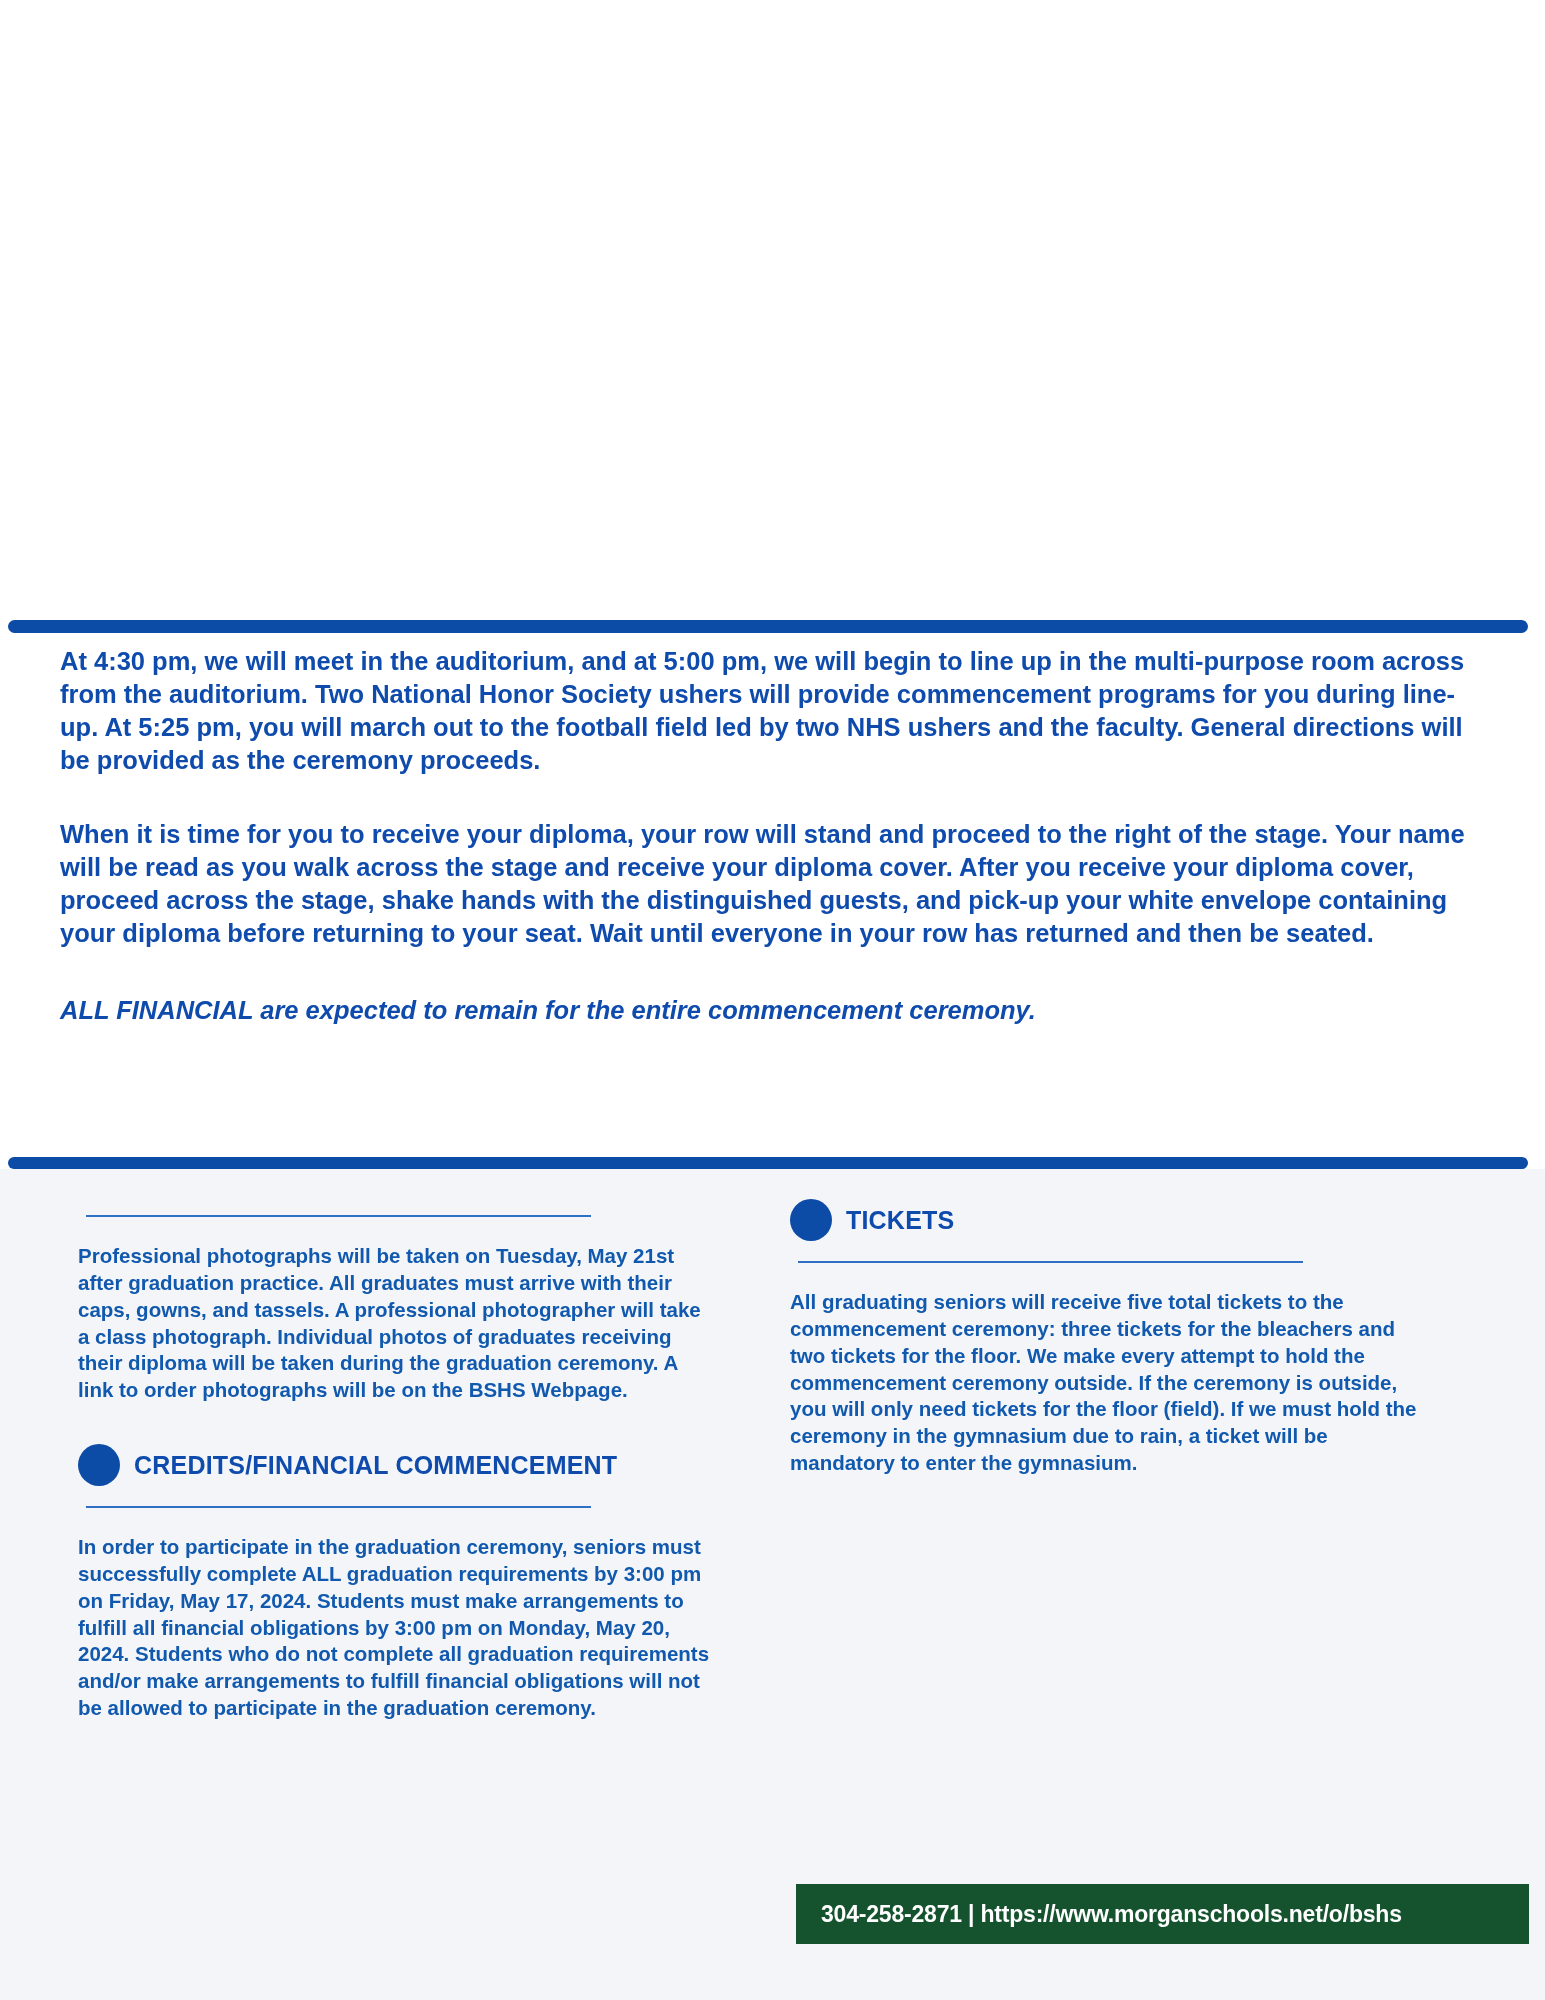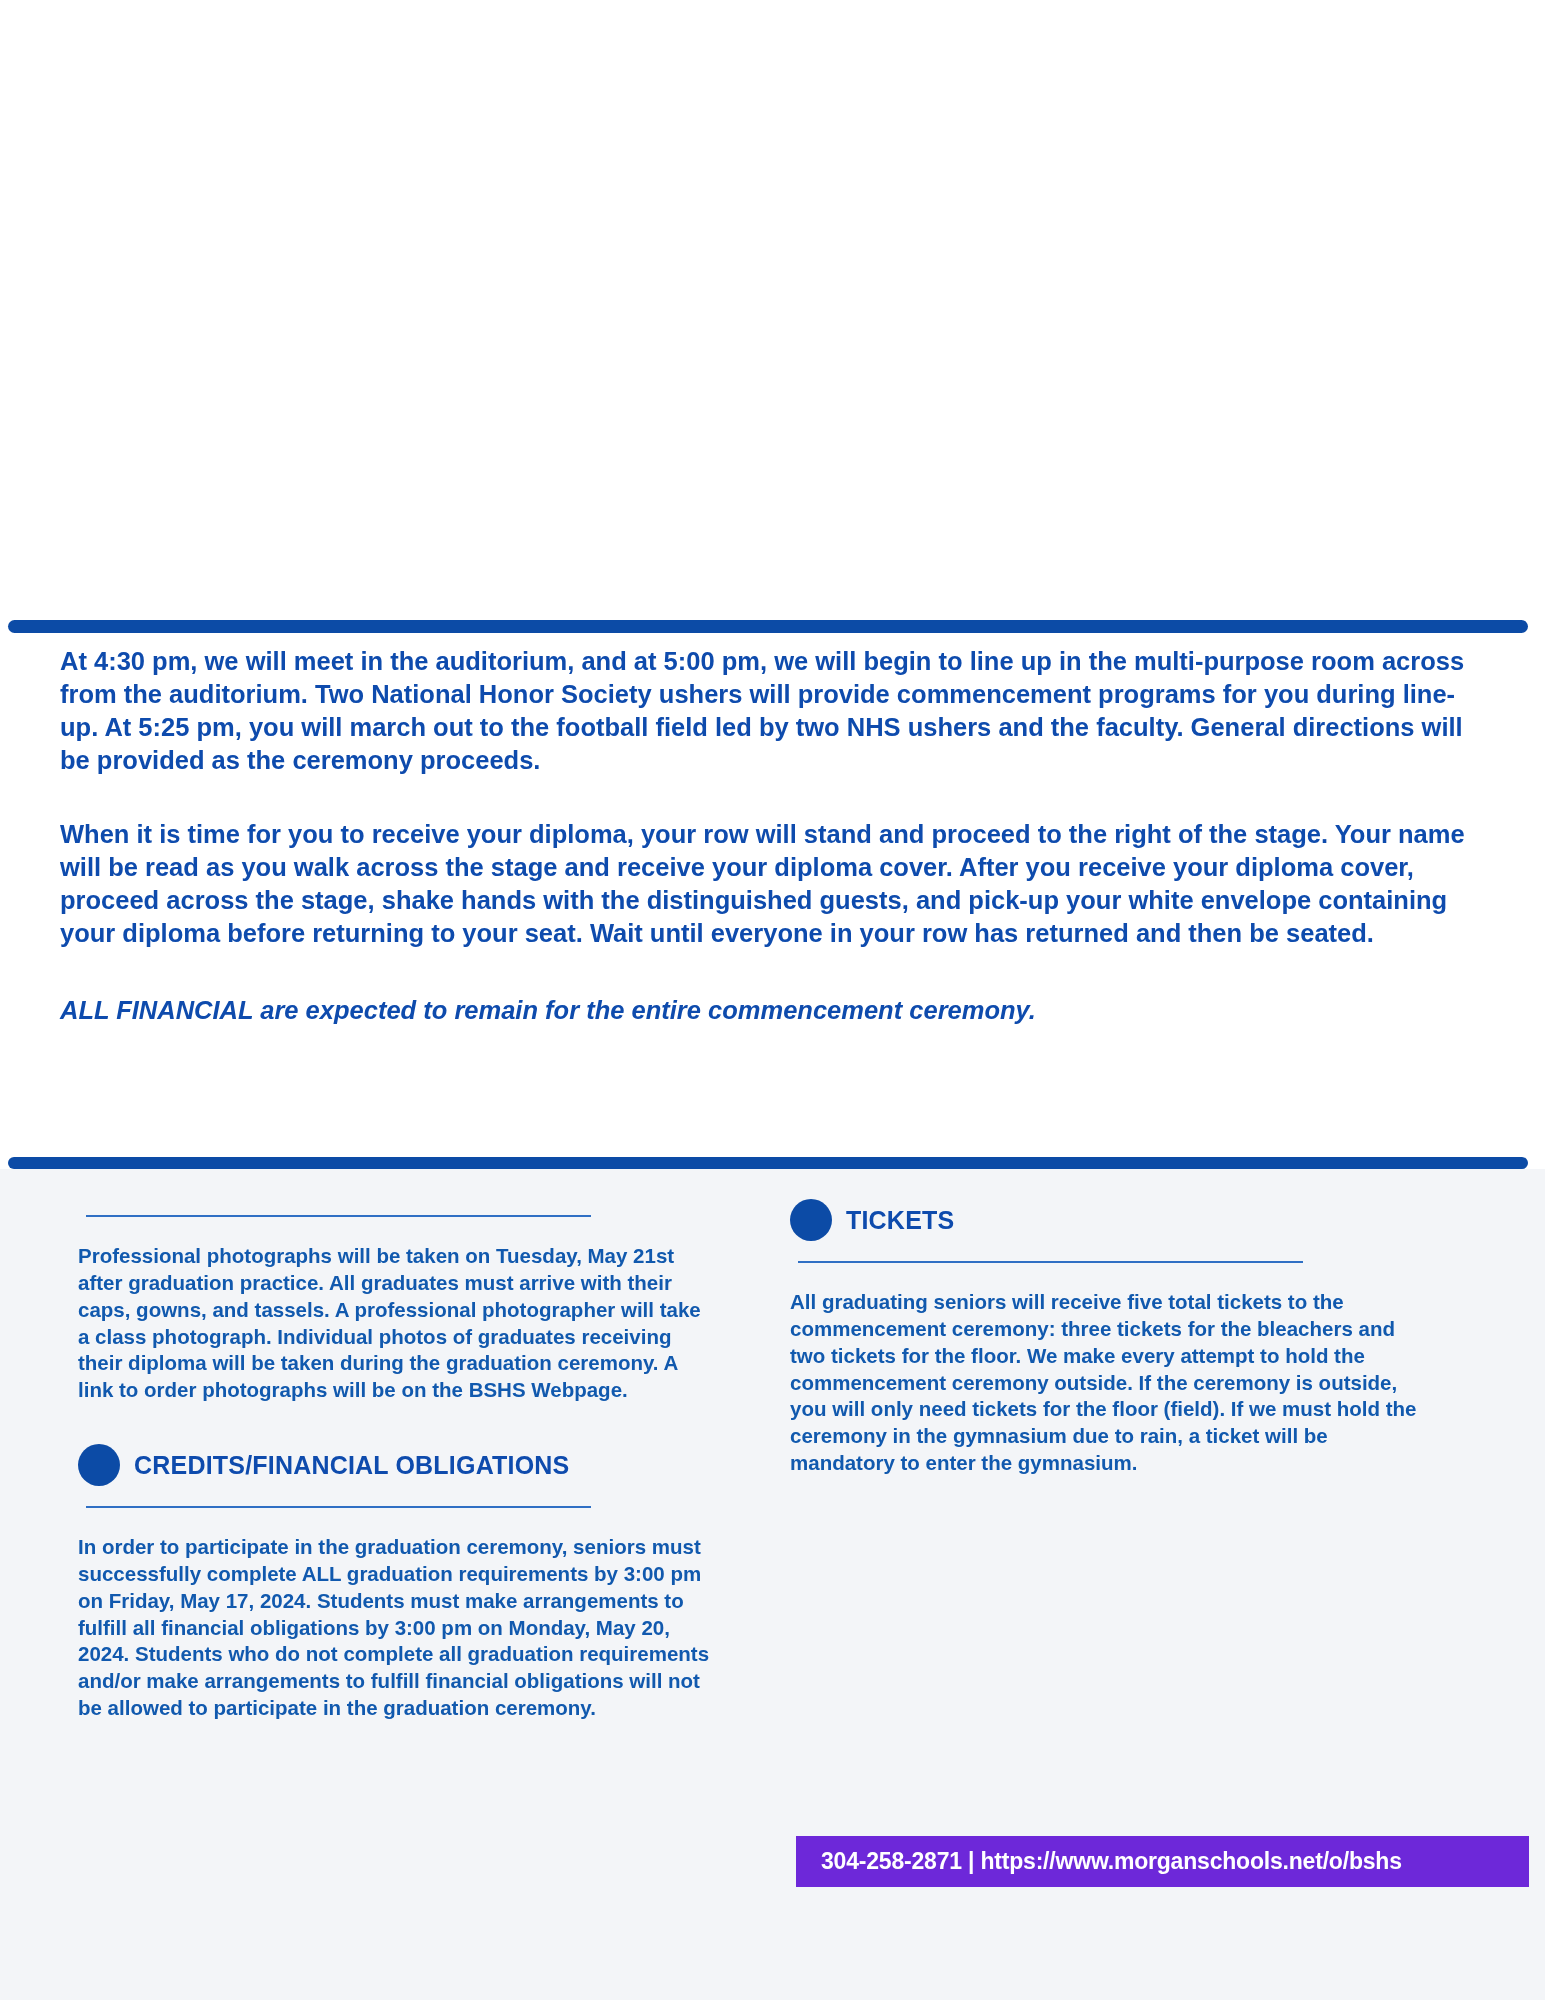--- a/index.html
+++ b/index.html
@@ -180,24 +180,24 @@
     line-height: 1.31;
     max-width: 635px;
     font-weight: bold;
   }
   .block-body p { margin: 0; }
 
   
   .footer-bar {
     position: absolute;
     left: 796px;
-    top: 1836px;
+    top: 1884px;
     width: 733px;
-    height: 51px;
-    background: #6d28d9;
+    height: 60px;
+    background: #14532d;
     display: flex;
     align-items: center;
     padding-left: 25px;
     box-sizing: border-box;
   }
   .footer-text {
     color: #ffffff;
     font-size: 23px;
     font-weight: 700;
     font-stretch: condensed;
@@ -227,21 +227,21 @@
       <div class="block">
         <div class="head-rule"></div>
         <div class="block-body">
           <p>Professional photographs will be taken on Tuesday, May 21st after graduation practice. All graduates must arrive with their caps, gowns, and tassels. A professional photographer will take a class photograph. Individual photos of graduates receiving their diploma will be taken during the graduation ceremony. A link to order photographs will be on the BSHS Webpage.</p>
         </div>
       </div>
 
       <div class="block">
         <div class="block-head">
           <span class="dot"></span>
-          <span class="block-title">CREDITS/FINANCIAL OBLIGATIONS</span>
+          <span class="block-title">CREDITS/FINANCIAL COMMENCEMENT</span>
         </div>
         <div class="head-rule"></div>
         <div class="block-body">
           <p>In order to participate in the graduation ceremony, seniors must successfully complete ALL graduation requirements by 3:00 pm on Friday, May 17, 2024. Students must make arrangements to fulfill all financial obligations by 3:00 pm on Monday, May 20, 2024. Students who do not complete all graduation requirements and/or make arrangements to fulfill financial obligations will not be allowed to participate in the graduation ceremony.</p>
         </div>
       </div>
 
     </div>
 
     <div class="col col-right">

